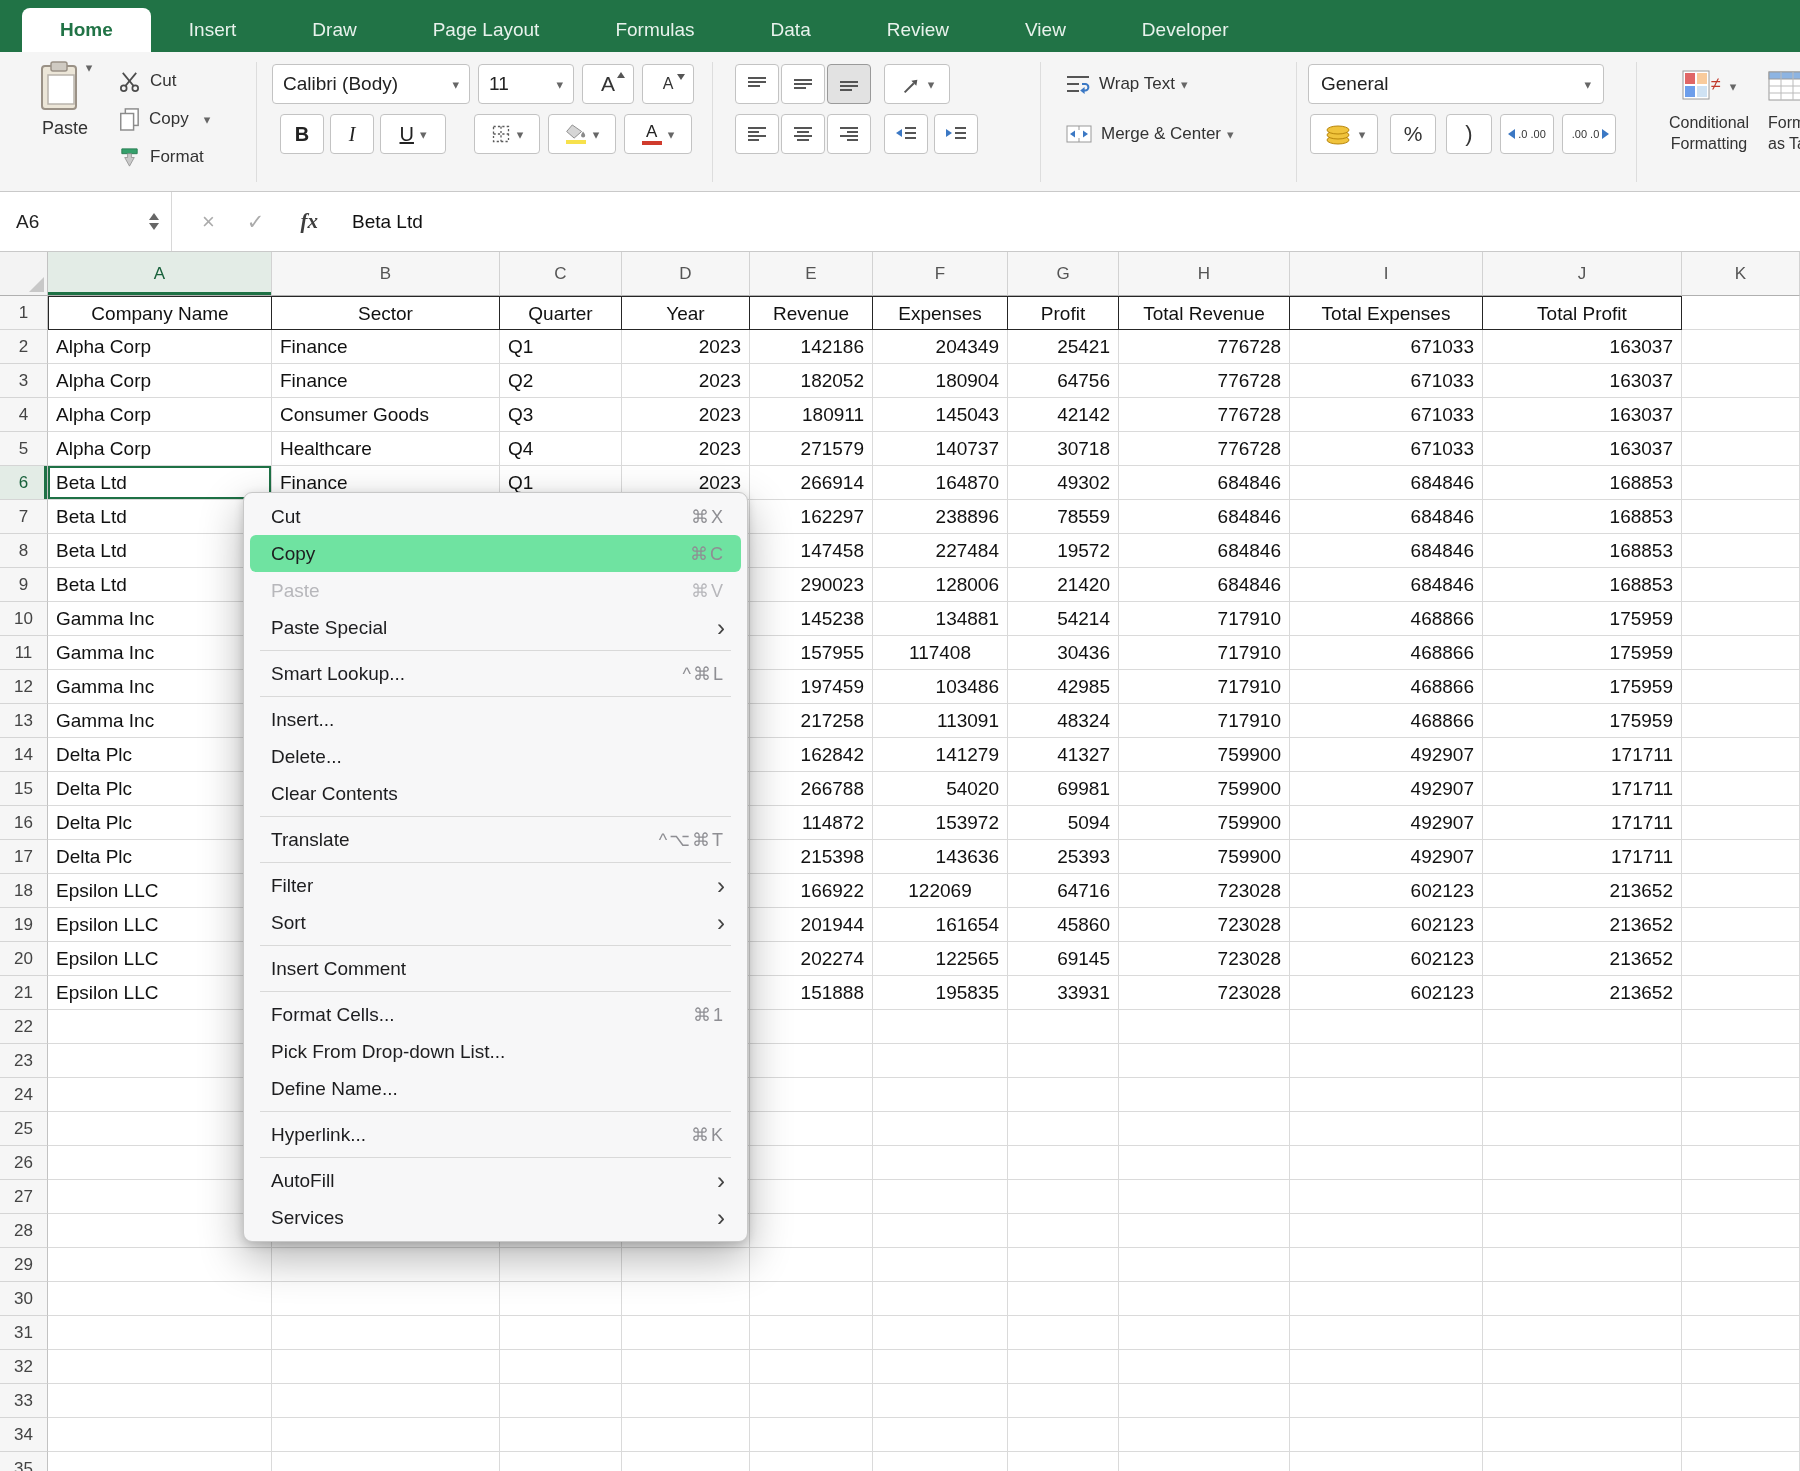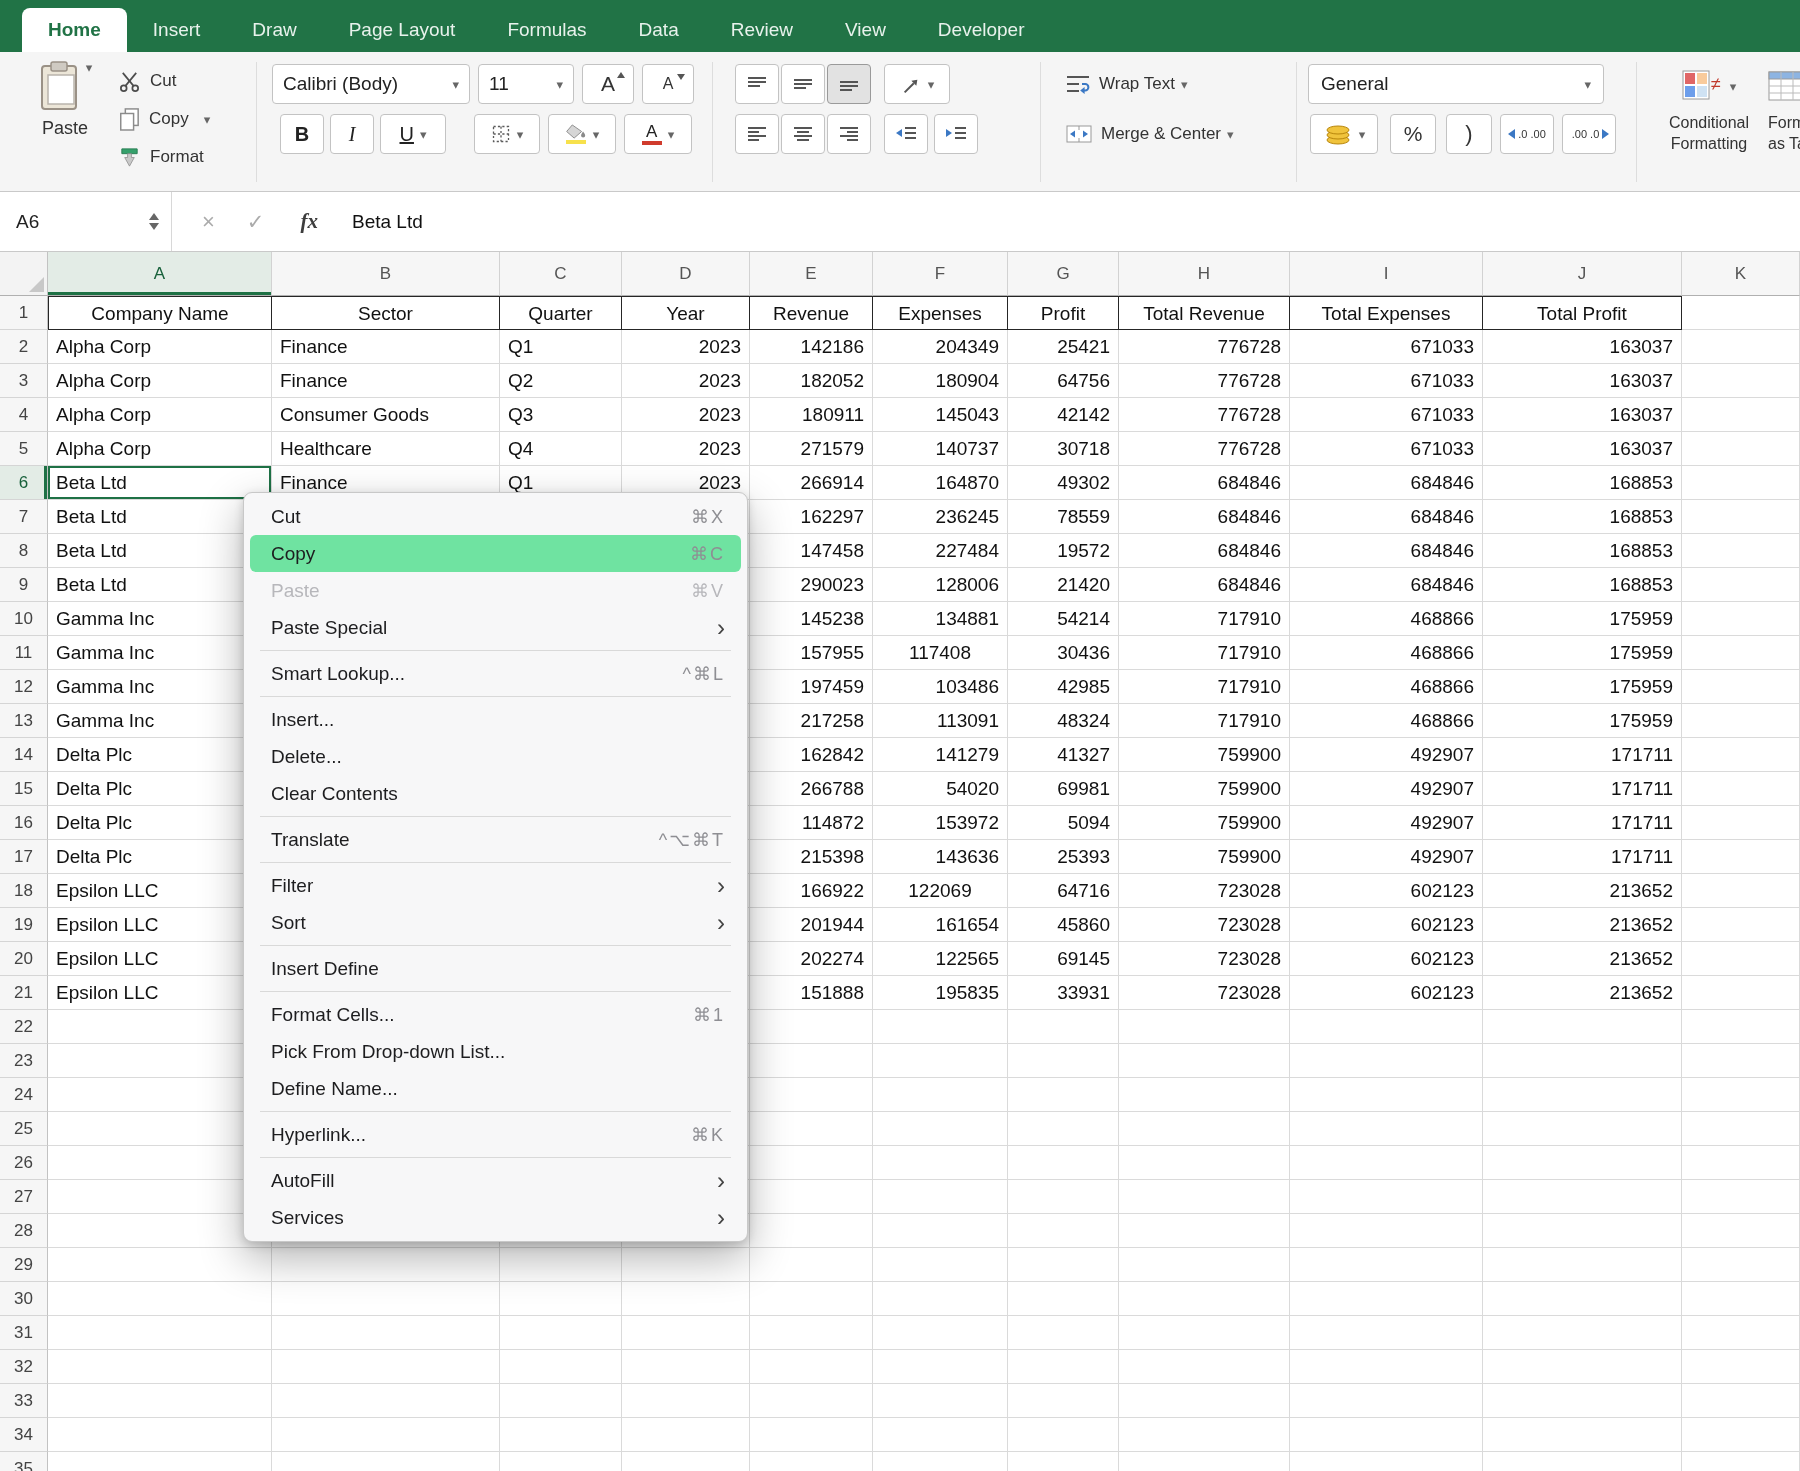--- a/index.html
+++ b/index.html
@@ -2,21 +2,21 @@
 <html style="--brand-green: #217346; --selection-green: #1E7145; --copy-highlight: #6FE3A1; --disabled-text: #B7B7BB; --fill-yellow: #F7E14C; --font-color-red: #D03B2D; --accent-blue: #3B78C4; --coin-gold: #F0C33C;"><head>
 <meta charset="utf-8">
 <style>
   html,body{margin:0;padding:0;}
   body{font-family:"Liberation Sans",sans-serif;background:#fff;}
   .app{position:relative;width:1800px;height:1471px;overflow:hidden;background:#fff;}
 
   
   .tabbar{position:absolute;top:0;left:0;width:1800px;height:52px;background:var(--brand-green,#217346);}
   .tabs{display:flex;align-items:flex-end;height:100%;padding-left:22px;}
-  .tab{height:44px;line-height:44px;padding:0 26px;color:#e8f2ec;font-size:19px;white-space:nowrap;}
+  .tab{height:44px;line-height:44px;padding:0 38px;color:#e8f2ec;font-size:19px;white-space:nowrap;}
   .tab.active{background:#fff;color:var(--brand-green,#217346);font-weight:700;border-radius:8px 8px 0 0;}
 
   
   .ribbon{position:absolute;top:52px;left:0;width:1800px;height:140px;background:#f5f5f5;border-bottom:1px solid #c9c9c9;box-sizing:border-box;}
   .vsep{position:absolute;top:10px;height:120px;width:1px;background:#ddd;}
   .btn{position:absolute;background:#fff;border:1px solid #c3c3c3;border-radius:4px;box-sizing:border-box;display:flex;align-items:center;justify-content:center;height:40px;}
   .btn.active{background:#e2e2e2;border-color:#9a9a9a;}
   .dd{color:#666;font-size:13px;margin-left:6px;}
   .glabel{font-size:18px;color:#333;}
   .g-paste{position:absolute;left:22px;top:8px;width:86px;text-align:center;}
@@ -525,21 +525,21 @@
           <div class="cell num" style="width: 199px;">168853</div>
           <div class="cell" style="width: 118px;"></div>
         </div>
         <div class="gridrow">
           <div class="rowh">7</div>
           <div class="cell" style="width: 224px;">Beta Ltd</div>
           <div class="cell" style="width: 228px;"></div>
           <div class="cell" style="width: 122px;"></div>
           <div class="cell" style="width: 128px;"></div>
           <div class="cell num" style="width: 123px;">162297</div>
-          <div class="cell num" style="width: 135px;">236245</div>
+          <div class="cell num" style="width: 135px;">238896</div>
           <div class="cell num" style="width: 111px;">78559</div>
           <div class="cell num" style="width: 171px;">684846</div>
           <div class="cell num" style="width: 193px;">684846</div>
           <div class="cell num" style="width: 199px;">168853</div>
           <div class="cell" style="width: 118px;"></div>
         </div>
         <div class="gridrow">
           <div class="rowh">8</div>
           <div class="cell" style="width: 224px;">Beta Ltd</div>
           <div class="cell" style="width: 228px;"></div>
@@ -975,21 +975,21 @@
       <div class="mitem">
         <span class="mlabel">Filter</span>
         <span class="march">›</span>
       </div>
       <div class="mitem">
         <span class="mlabel">Sort</span>
         <span class="march">›</span>
       </div>
       <div class="msep"></div>
       <div class="mitem">
-        <span class="mlabel">Insert Define</span>
+        <span class="mlabel">Insert Comment</span>
       </div>
       <div class="msep"></div>
       <div class="mitem">
         <span class="mlabel">Format Cells...</span>
         <span class="mshort">⌘1</span>
       </div>
       <div class="mitem">
         <span class="mlabel">Pick From Drop-down List...</span>
       </div>
       <div class="mitem">

